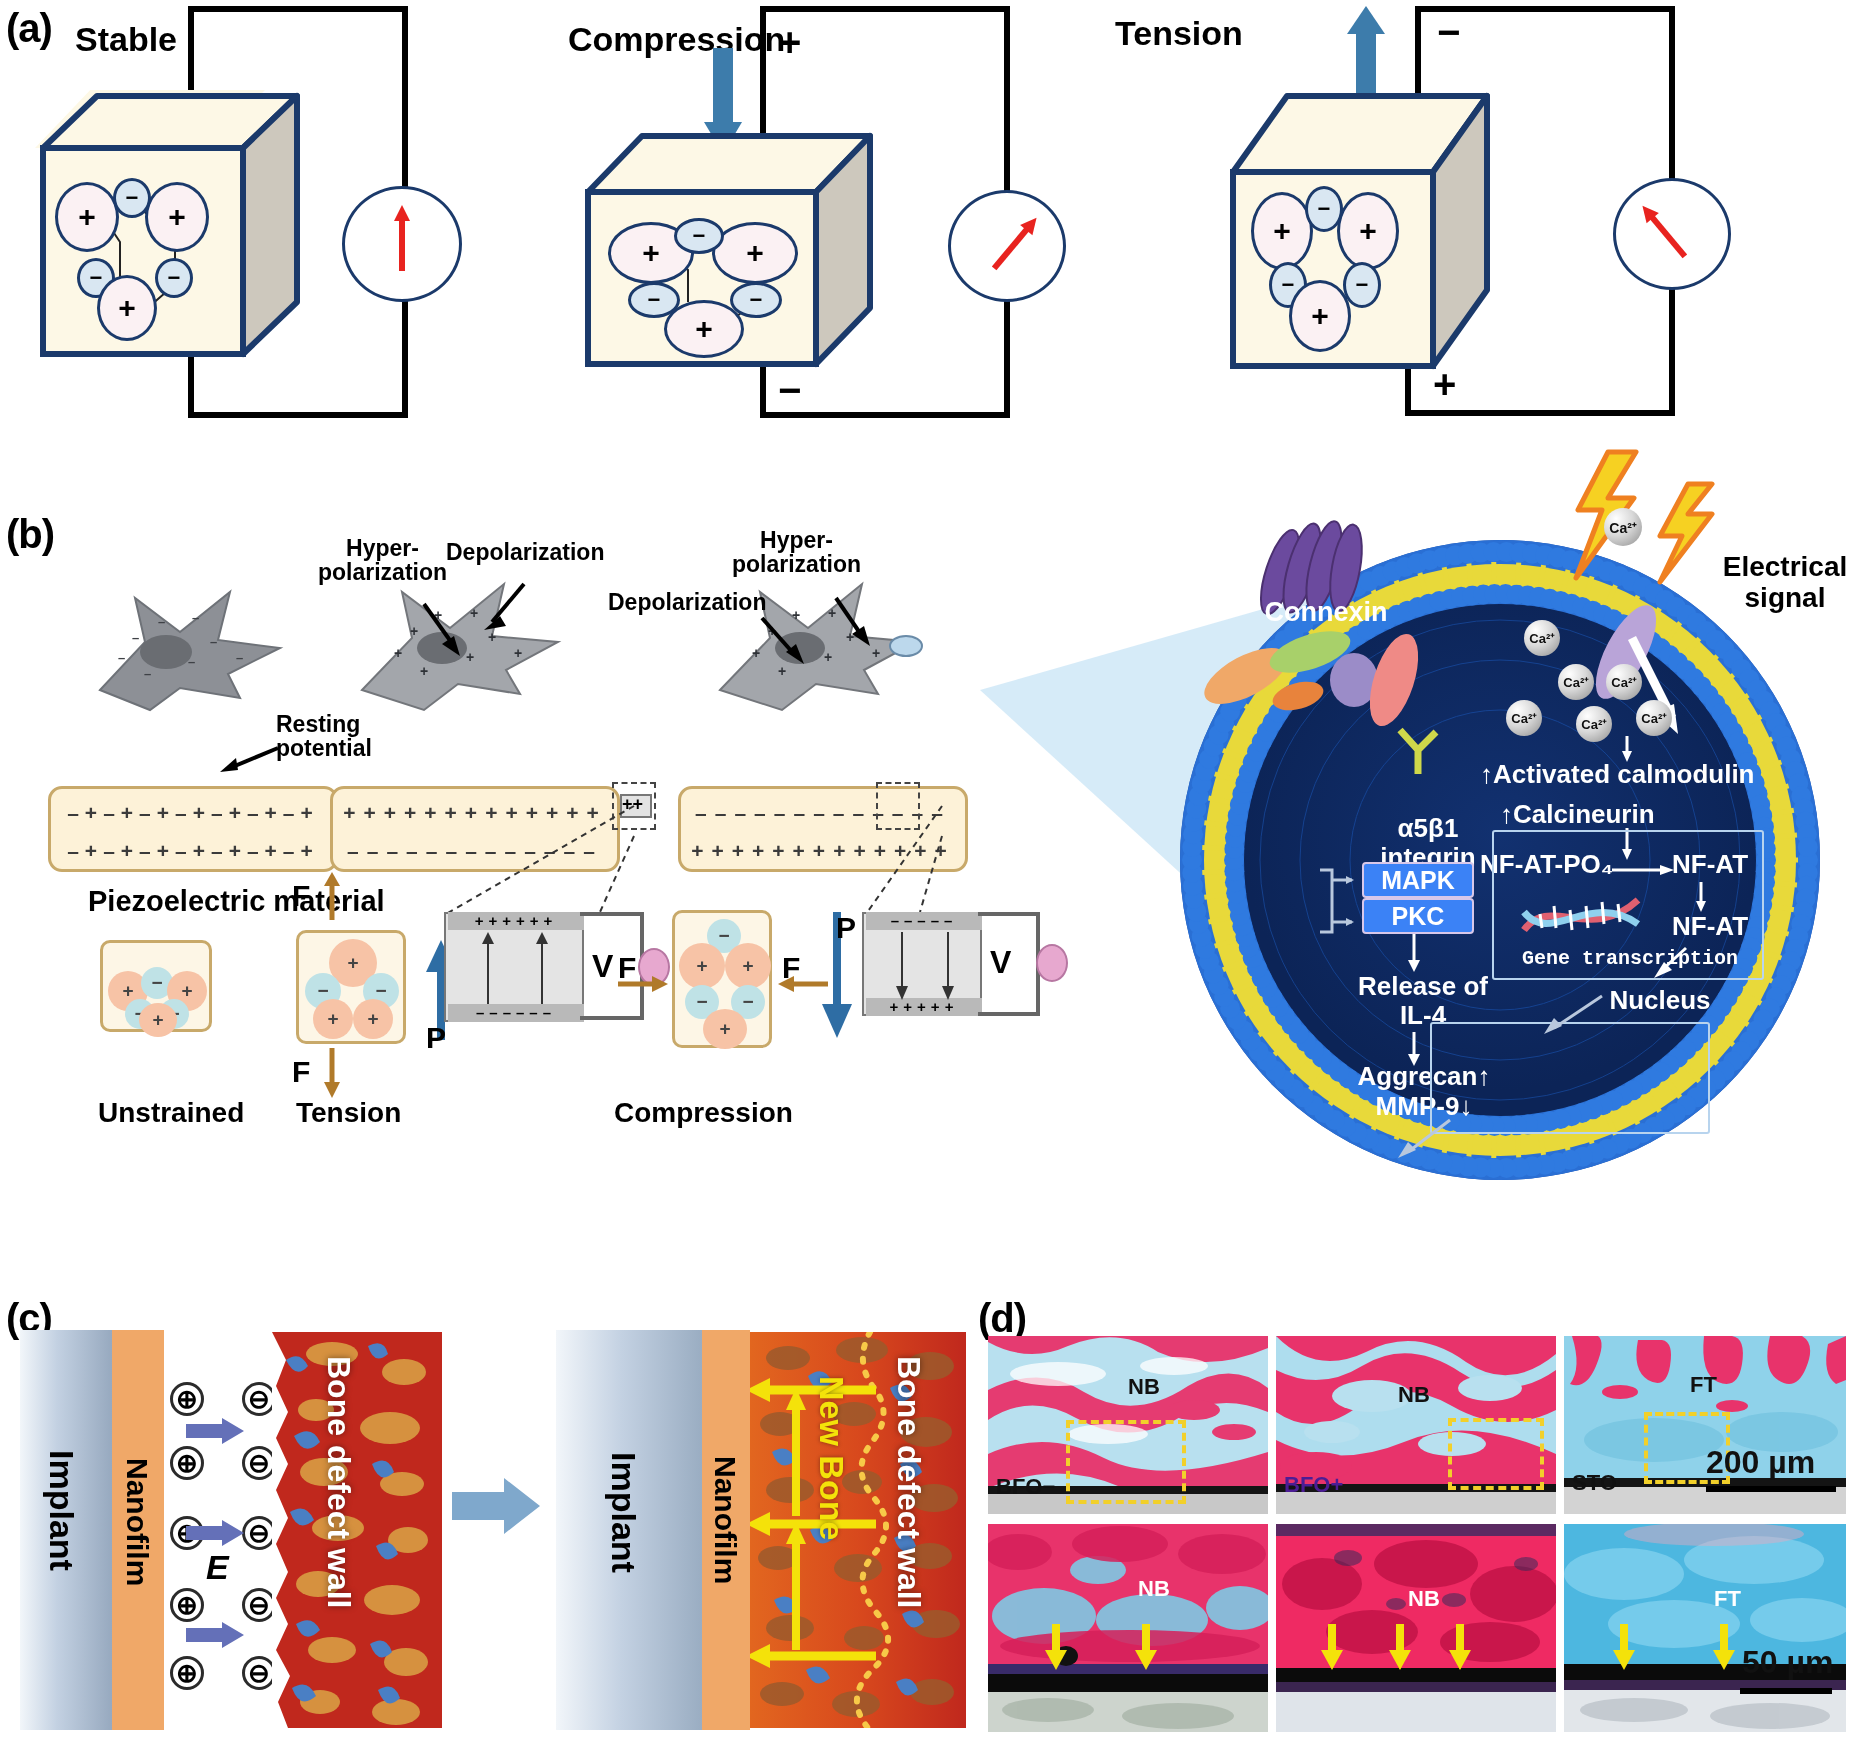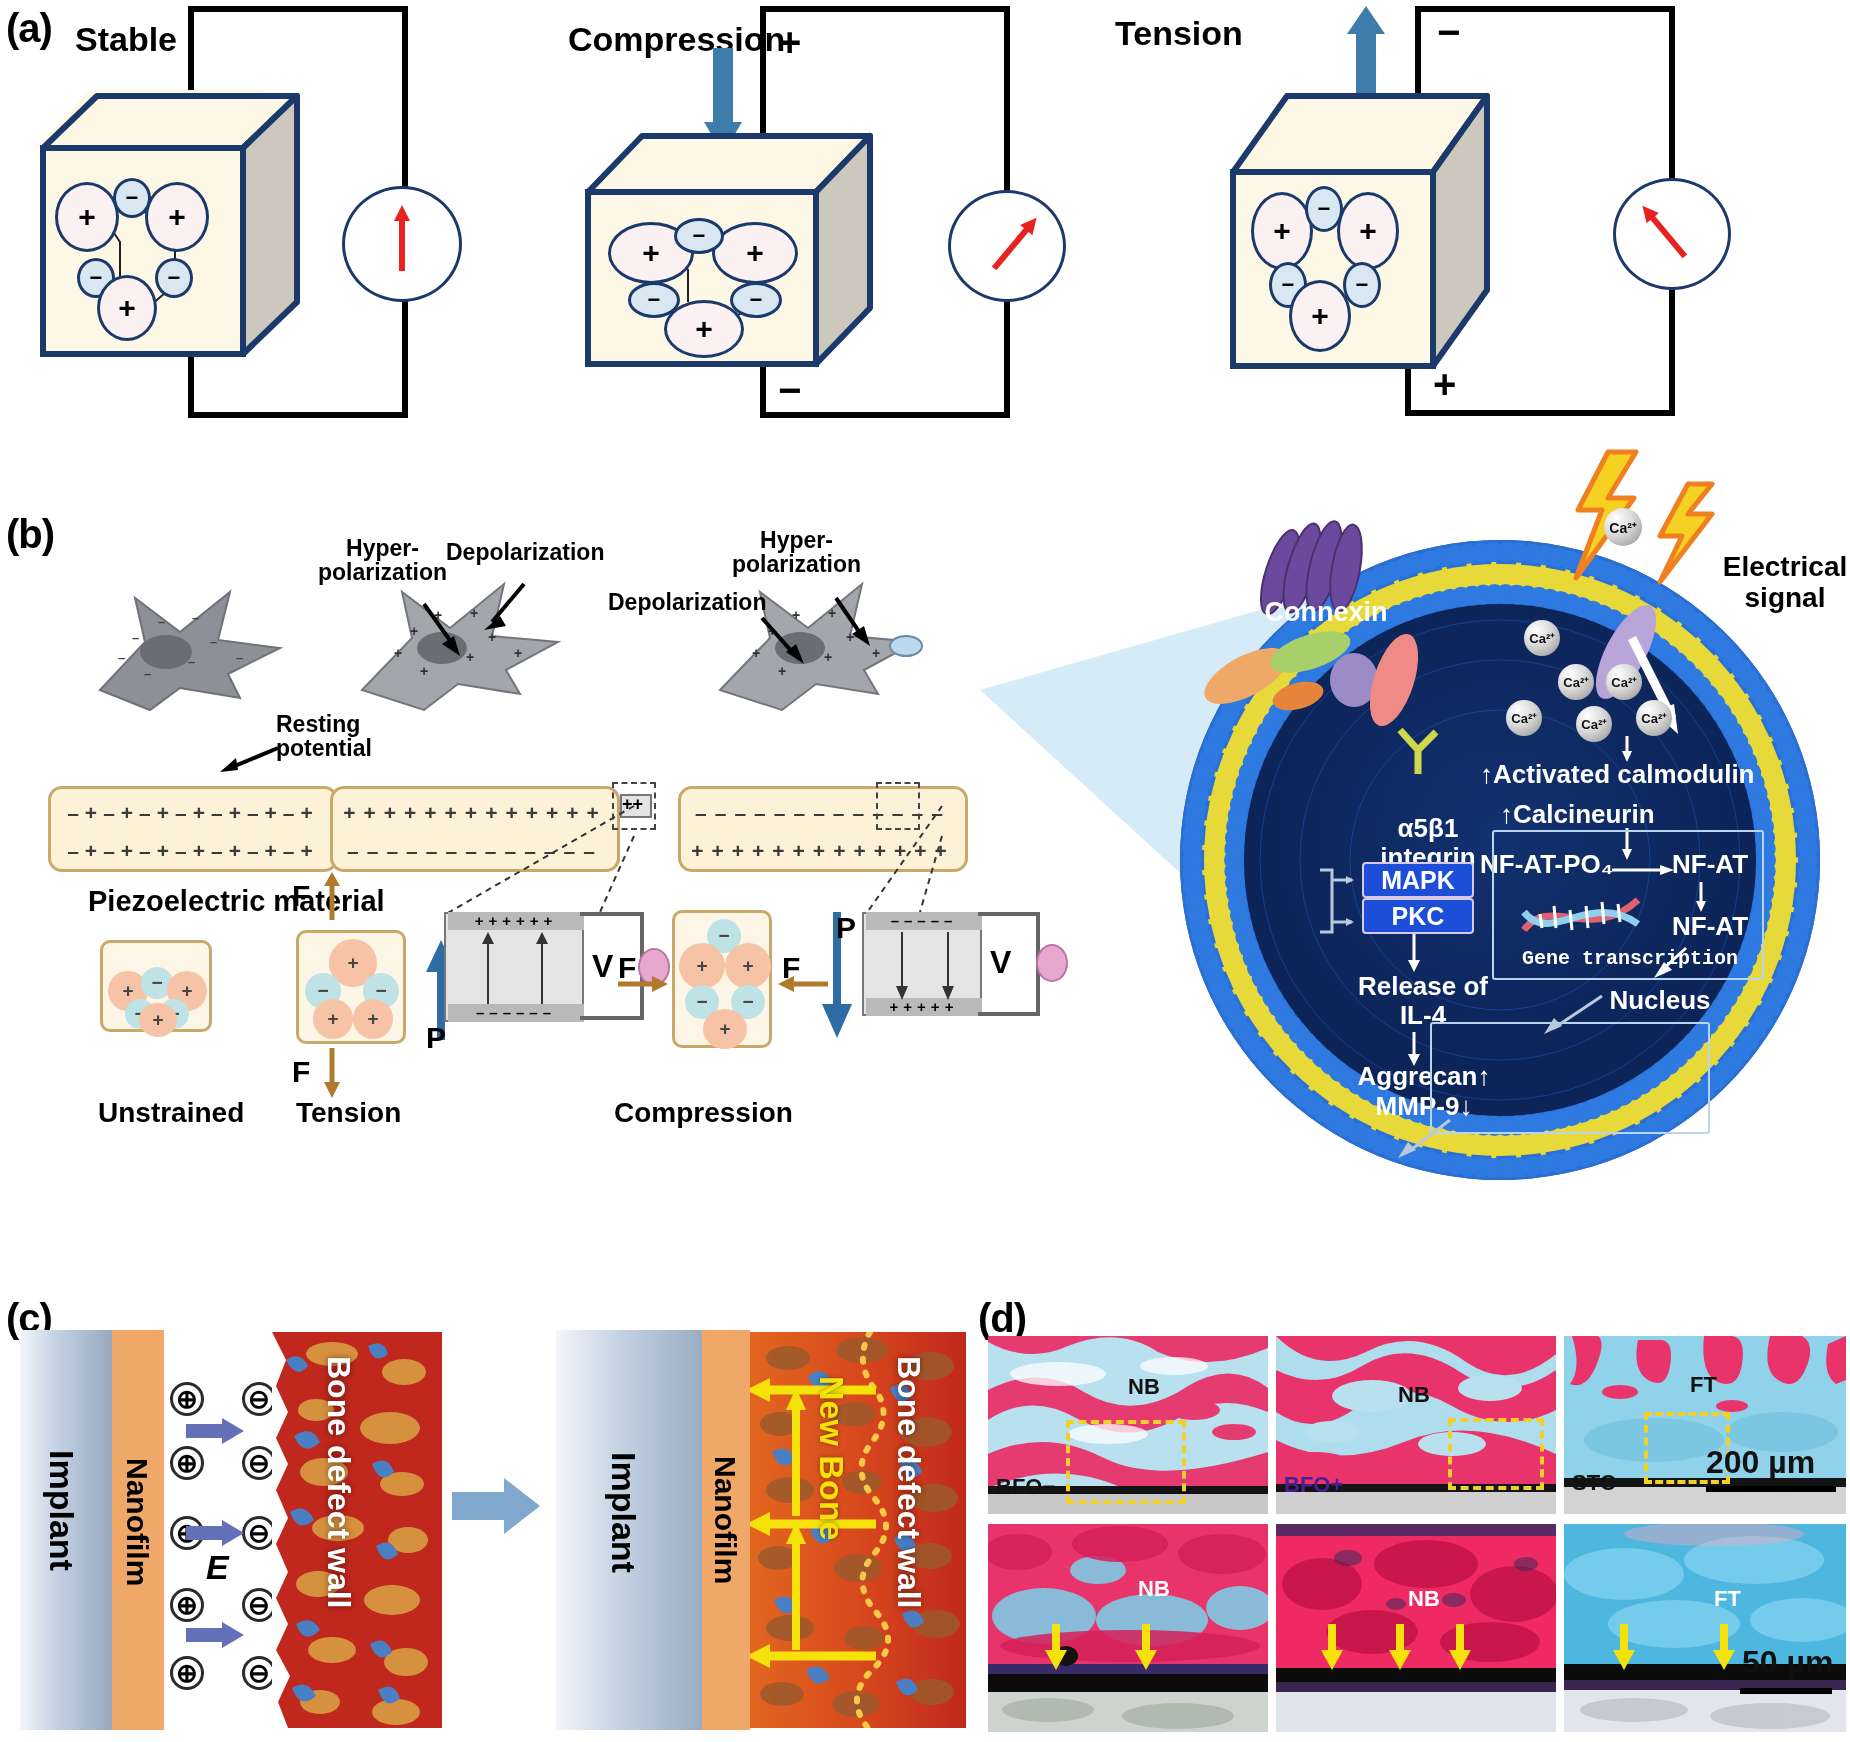--- a/index.html
+++ b/index.html
@@ -27,21 +27,21 @@
   .unitbox{position:absolute;background:#fdf6e6;border:3px solid #c8a96a;border-radius:10px;box-sizing:border-box;}
   .ball{position:absolute;border-radius:50%;display:flex;align-items:center;justify-content:center;font-size:19px;color:#444;font-weight:bold;}
   .ball.p{background:#f7c3a6;}
   .ball.n{background:#bfe2e6;}
   .gbox{position:absolute;background:#e3e3e3;border:2px solid #777;box-sizing:border-box;}
   .dashed{position:absolute;border:2px dashed #444;box-sizing:border-box;}
   
   .cell{position:absolute;border-radius:50%;}
   .cellText{position:absolute;color:#fff;font-weight:bold;line-height:1.1;text-align:center;}
   .kbox{position:absolute;border:2px solid #b8d4ee;box-sizing:border-box;border-radius:3px;}
-  .chip{position:absolute;background:#1d4ed8;border:2px solid #d8c8ea;border-radius:4px;color:#fff;font-weight:bold;display:flex;align-items:center;justify-content:center;}
+  .chip{position:absolute;background:#3b82f6;border:2px solid #d8c8ea;border-radius:4px;color:#fff;font-weight:bold;display:flex;align-items:center;justify-content:center;}
   .ca{position:absolute;border-radius:50%;background:radial-gradient(circle at 32% 28%,#ffffff 0%,#d8d8d8 45%,#8d8d8d 100%);color:#111;font-weight:bold;display:flex;align-items:center;justify-content:center;}
   
   .vert{writing-mode:vertical-rl;text-orientation:mixed;font-weight:bold;}
   .circ{position:absolute;border:3px solid #2b2b2b;border-radius:50%;background:#fff;display:flex;align-items:center;justify-content:center;font-weight:bold;font-size:26px;color:#000;box-sizing:border-box;}
   
   .micro{position:absolute;overflow:hidden;}
   .mlbl{position:absolute;font-weight:bold;font-size:22px;}
   .sbar{position:absolute;background:#000;height:6px;}
 </style>
 </head>

